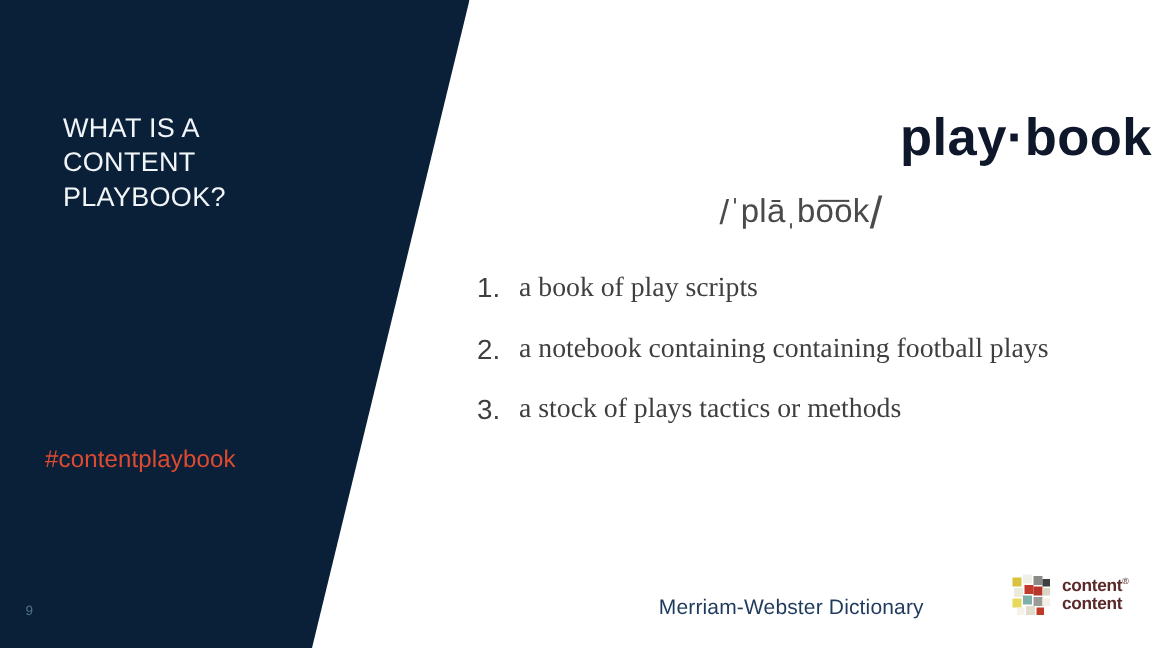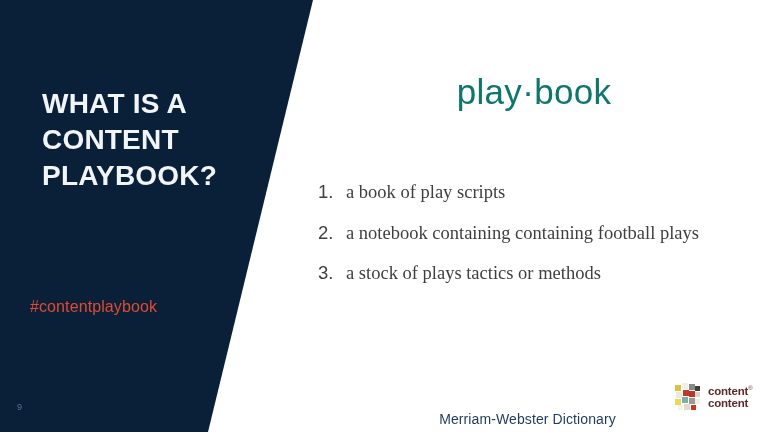--- a/index.html
+++ b/index.html
@@ -31,26 +31,25 @@
     background: #0a2039;
     clip-path: polygon(0 0, 313px 0, 208px 432px, 0 432px);
   }
 
   .slide-title {
     position: absolute;
     left: 42px;
     top: 74px;
     width: 240px;
     color: #f2f5f8;
-    font-size: 28px;
+    font-size: 18px;
     line-height: 1.28;
     letter-spacing: 0.2px;
-    font-weight: 700;
+    font-weight: 400;
     white-space: pre-line;
-    margin-top: 12px;
   }
 
   .hashtag {
     position: absolute;
     left: 30px;
     top: 298px;
     color: #e04a2f;
     font-size: 16px;
     font-weight: 400;
     letter-spacing: 0.1px;
@@ -73,24 +72,24 @@
     top: 0;
     width: 468px;
     height: 432px;
   }
 
   .headword {
     position: absolute;
     left: 0;
     top: 72px;
     width: 468px;
-    text-align: center;
+    text-align: right;
     font-size: 35px;
-    color: #0f766e;
-    font-weight: 400;
+    color: #0f172a;
+    font-weight: 700;
     letter-spacing: 0.3px;
   }
 
   .pronunciation {
     position: absolute;
     left: 0;
     top: 126px;
     width: 468px;
     text-align: center;
     font-size: 22px;
@@ -136,21 +135,20 @@
 
   .source {
     position: absolute;
     left: 0;
     top: 396px;
     width: 455px;
     text-align: center;
     font-size: 14px;
     color: #1f3a5c;
     letter-spacing: 0.1px;
-    margin-top: 15px;
   }
 
   
   .logo {
     position: absolute;
     left: 674px;
     top: 379px;
     width: 84px;
     height: 36px;
     display: flex;
@@ -188,20 +186,23 @@
 PLAYBOOK?</div>
 
   <div class="hashtag">#contentplaybook</div>
 
   <div class="page-number">9</div>
 
   <div class="content">
 
     <div class="headword">play·book</div>
 
+    <div class="pronunciation">
+      <span class="slash-lead">/</span><span>ˈplāˌbo͞ok</span><span class="slash-trail">/</span>
+    </div>
 
     <ul class="definitions">
       <li class="def-item">
         <span class="def-num">1.</span>
         <span class="def-text">a book of play scripts</span>
       </li>
       <li class="def-item">
         <span class="def-num">2.</span>
         <span class="def-text">a notebook containing containing football plays</span>
       </li>

